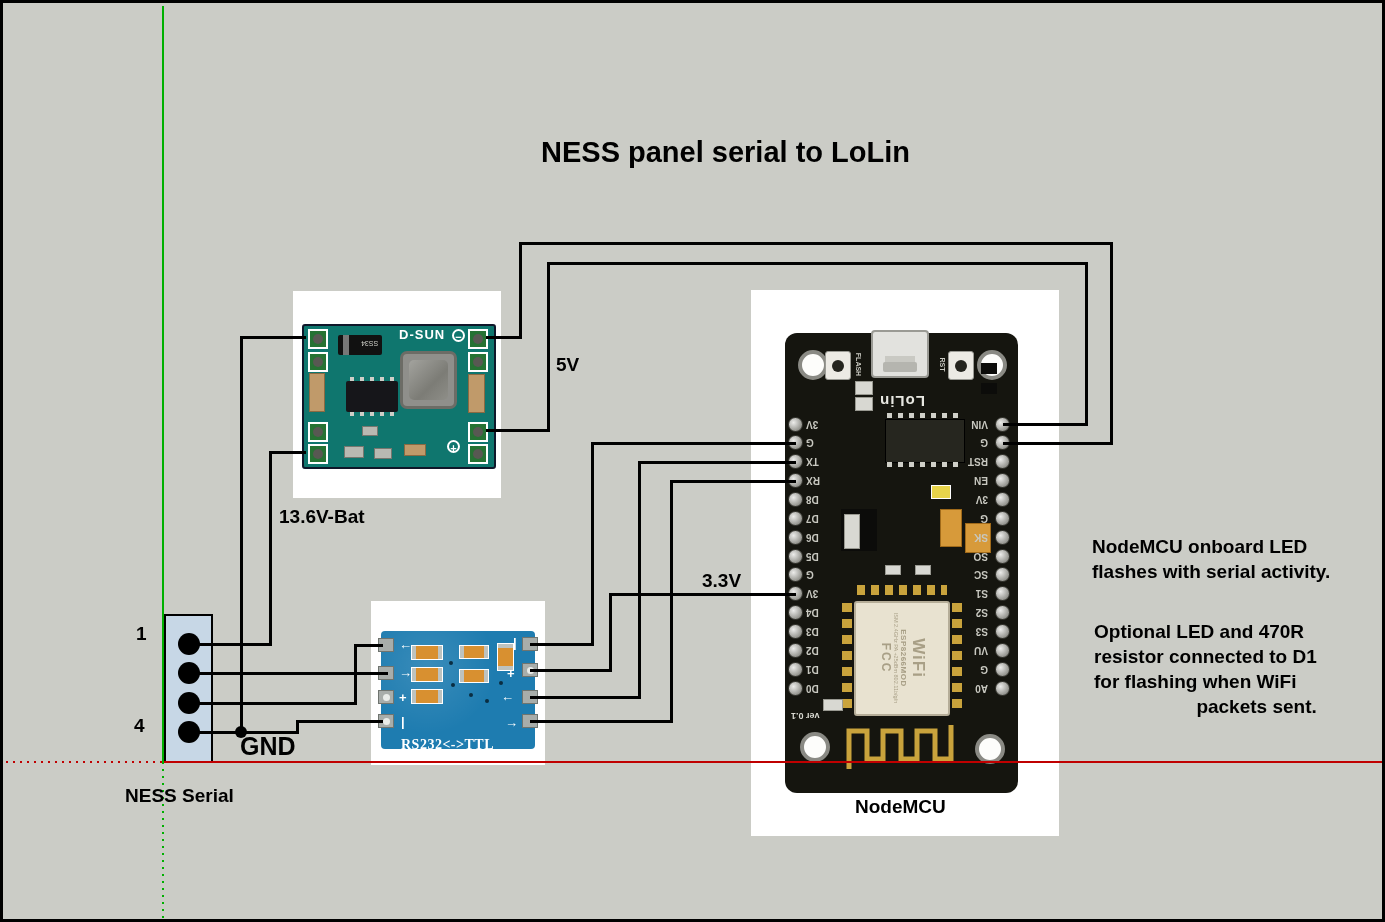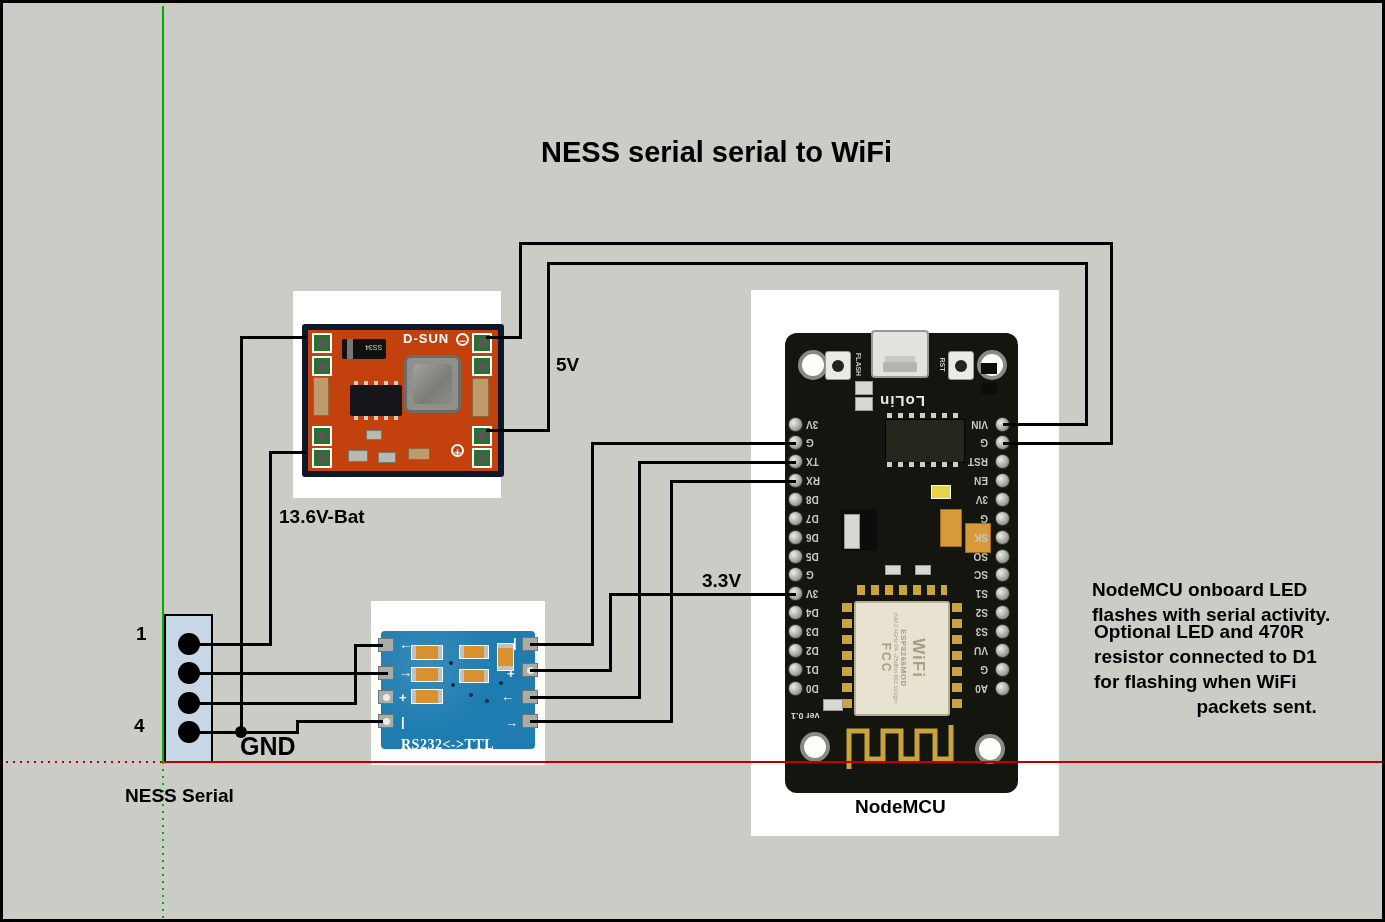--- a/index.html
+++ b/index.html
@@ -16,21 +16,21 @@
   .components{position:absolute;left:0;top:0;width:100%;height:100%;z-index:10;}
   .texts{position:absolute;left:0;top:0;width:100%;height:100%;z-index:40;pointer-events:none;}
 
   
   .ness{position:absolute;left:161px;top:611px;width:49px;height:149px;
         background:#c7d7e6;border:2px solid #000;box-sizing:border-box;}
   .ness .pin{position:absolute;left:12px;width:22px;height:22px;border-radius:50%;background:#000;}
 
   
   .buck-pcb{position:absolute;left:9px;top:33px;width:190px;height:141px;
-            background:#c2410c;border:6px solid #0f172a;border-radius:3px;}
+            background:#0f766e;border:2px solid #0f172a;border-radius:3px;}
   .pad8{position:absolute;width:20px;height:20px;border:2px solid #fff;background:#267233;box-sizing:border-box;}
   .pad8 i{position:absolute;left:3px;top:3px;width:10px;height:10px;border-radius:50%;background:#585852;}
   .buck-brand{position:absolute;left:95px;top:1px;color:#fff;font-weight:bold;font-size:13px;letter-spacing:1px;}
   .circ-sym{position:absolute;width:13px;height:13px;border:2px solid #fff;border-radius:50%;
             color:#fff;font-size:11px;font-weight:bold;line-height:12px;text-align:center;box-sizing:border-box;}
   .diode{position:absolute;left:34px;top:9px;width:44px;height:20px;background:#111;border-radius:2px;}
   .diode b{position:absolute;right:4px;top:5px;color:#cfcfc8;font-size:7px;font-weight:normal;transform:rotate(180deg);}
   .diode i{position:absolute;left:5px;top:0;width:6px;height:100%;background:#777;}
   .soic{position:absolute;left:42px;top:55px;width:52px;height:31px;background:#16161a;border-radius:2px;}
   .soic::before,.soic::after{content:"";position:absolute;left:4px;width:44px;height:4px;
@@ -314,33 +314,33 @@
     <circle cx="238" cy="729" r="6" fill="#000"></circle>
     <g shape-rendering="crispEdges">
       <line x1="160" y1="3" x2="160" y2="759" stroke="#00b000" stroke-width="2"></line>
       <line x1="160" y1="759" x2="160" y2="919" stroke="#00b000" stroke-width="2" stroke-dasharray="2,5"></line>
       <line x1="161" y1="759" x2="1382" y2="759" stroke="#c00000" stroke-width="2"></line>
       <line x1="3" y1="759" x2="161" y2="759" stroke="#c00000" stroke-width="2" stroke-dasharray="2,5"></line>
     </g>
   </svg>
 
   <div class="texts">
-    <div class="lbl" style="left:538px;top:134px;font-size:29px;">NESS serial serial to WiFi</div>
+    <div class="lbl" style="left:538px;top:134px;font-size:29px;">NESS panel serial to LoLin</div>
 
     <div class="lbl" style="left:133px;top:621px;font-size:19px;">1</div>
     <div class="lbl" style="left:131px;top:713px;font-size:19px;">4</div>
     <div class="lbl" style="left:237px;top:730px;font-size:25px;">GND</div>
     <div class="lbl" style="left:122px;top:783px;font-size:19px;text-align:right;">NESS Serial</div>
     <div class="lbl" style="left:276px;top:504px;font-size:19px;">13.6V-Bat</div>
     <div class="lbl" style="left:553px;top:352px;font-size:19px;">5V</div>
     <div class="lbl" style="left:699px;top:568px;font-size:19px;">3.3V</div>
     <div class="lbl" style="left:852px;top:794px;font-size:19px;">NodeMCU</div>
 
     <div class="lbl" style="left:1089px;top:531px;font-size:19px;line-height:25px;">
-      <span style="display:block;margin-top:43px;">NodeMCU onboard LED</span>
+      <span style="display:block;">NodeMCU onboard LED</span>
       <span style="display:block;">flashes with serial activity.</span>
     </div>
     <div class="lbl" style="left:1091px;top:616px;font-size:19px;line-height:25px;">
       <span style="display:block;">Optional LED and 470R</span>
       <span style="display:block;">resistor connected to D1</span>
       <span style="display:block;">for flashing when WiFi</span>
       <span style="display:block;text-align:right;">packets sent.</span>
     </div>
   </div>
 </div>

